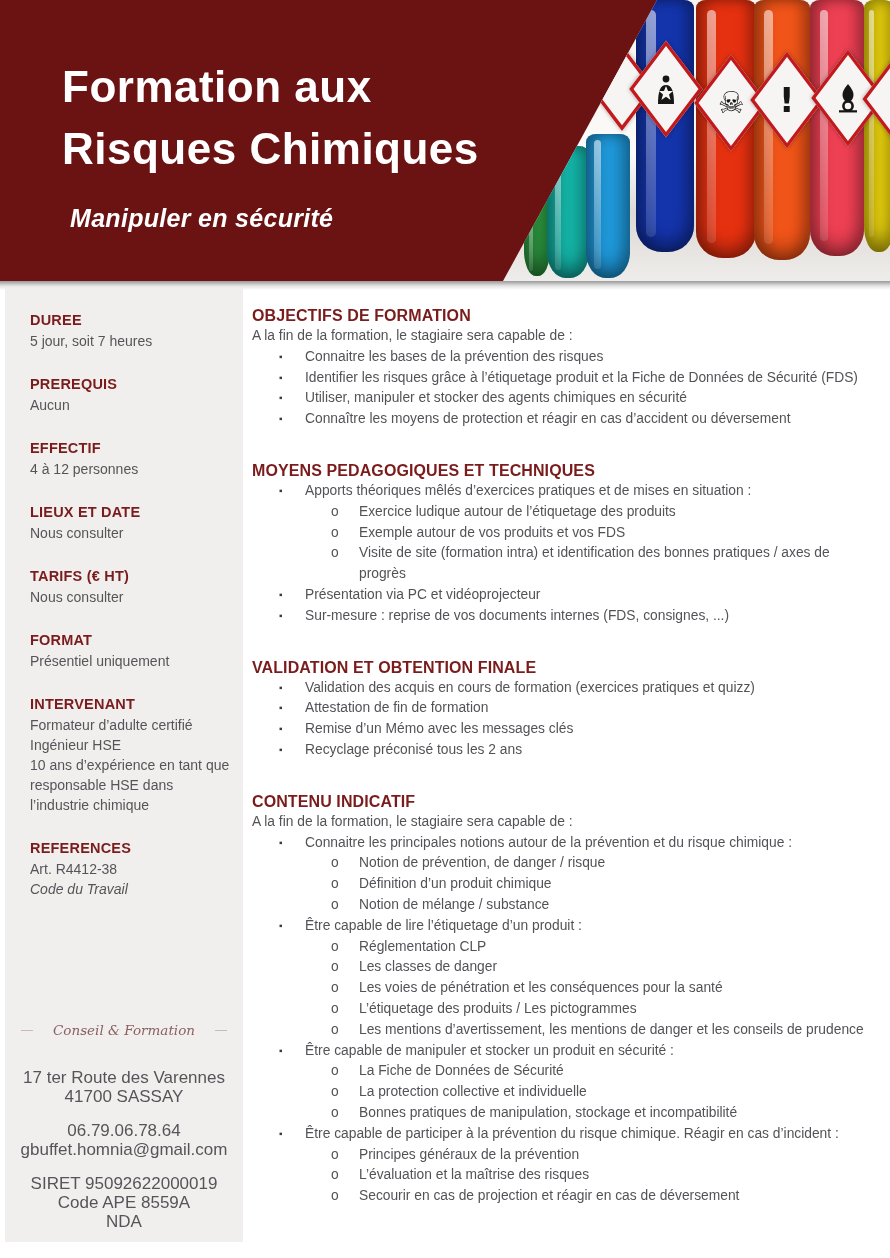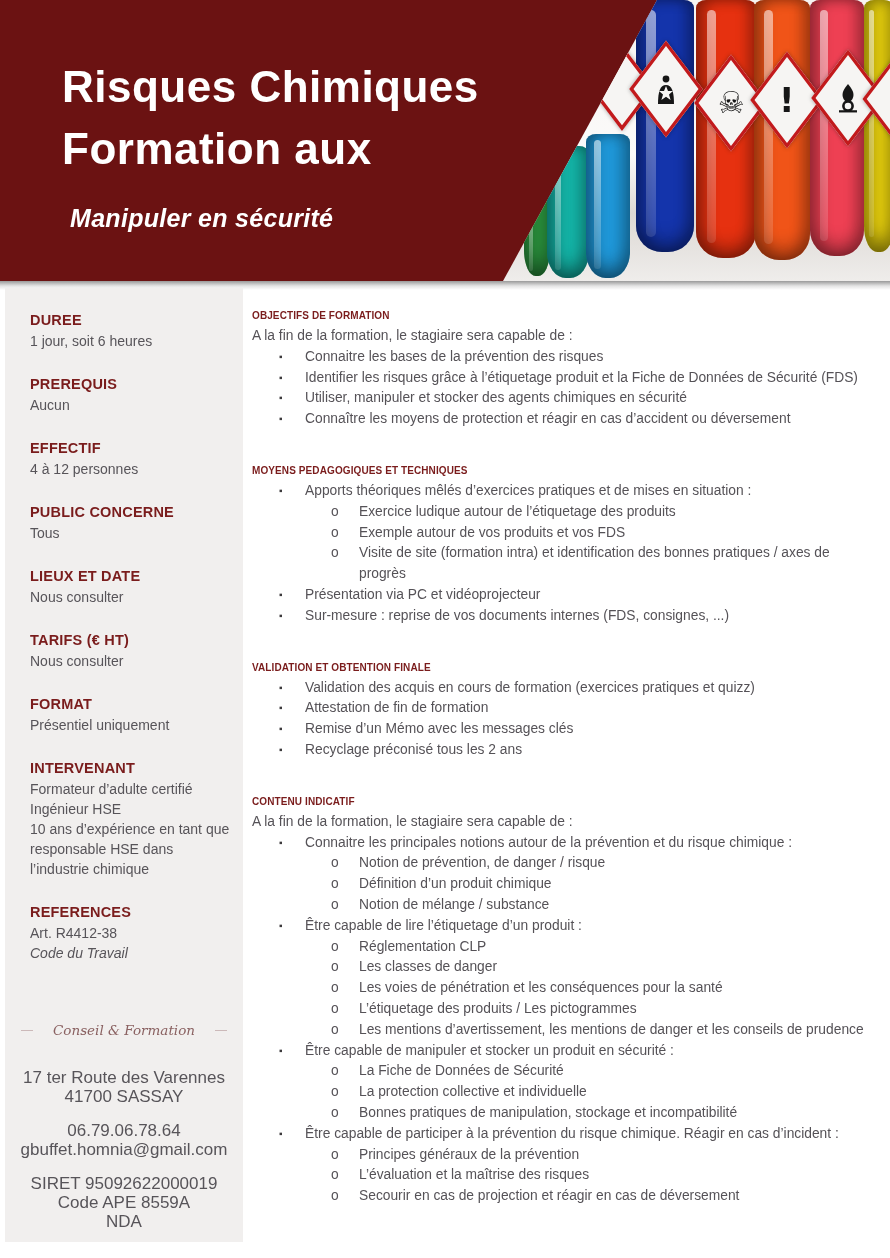--- a/index.html
+++ b/index.html
@@ -42,21 +42,21 @@
   .tagline{display:flex;align-items:center;gap:20px;margin:4px 16px 0 16px;}
   .tagline .rule{flex:1;height:1px;background:#ccb9b9;}
   .tagline .tg-text{font-family:"DejaVu Serif", serif;font-style:italic;font-size:13.5px;color:#8a6161;white-space:nowrap;}
   .contact{margin-top:30px;}
   .contact-group{margin-bottom:15px;}
   .contact-line{font-size:17px;line-height:19px;color:#575459;}
 
   
   .main{position:absolute;left:252px;top:305px;width:616px;}
   .m-section{margin-bottom:30px;}
-  .m-heading{color:#7a1c1c;font-weight:bold;font-size:10px;line-height:21px;letter-spacing:.1px;margin:0;}
+  .m-heading{color:#7a1c1c;font-weight:bold;font-size:16px;line-height:21px;letter-spacing:.1px;margin:0;}
   .m-intro{font-size:13.8px;line-height:20.8px;color:#555257;}
   .item,.sub{display:flex;font-size:13.8px;line-height:20.8px;color:#555257;}
   .item .marker{flex:none;width:12px;margin-left:27px;margin-right:14px;font-size:10px;color:#3c3a3c;}
   .sub .marker{flex:none;width:12px;margin-left:79px;margin-right:16px;color:#555257;font-size:13.8px;}
   .item .text,.sub .text{flex:1;}
 </style>
 </head>
 <body>
 
 <div class="page">
@@ -101,44 +101,40 @@
             <circle cx="15" cy="23" r="4.6" fill="none" stroke="#161616" stroke-width="2.6"></circle>
             <rect x="6" y="27.2" width="18" height="2.2" fill="#161616"></rect>
           </svg>
         </span>
       </div>
 
       <div class="pict" style="left:382px;top:76px;width:40px;height:40px;"></div>
     </div>
 
     <div class="title">
+      <div>Formation aux</div>
       <div>Risques Chimiques</div>
-      <div>Formation aux</div>
     </div>
     <div class="subtitle">Manipuler en sécurité</div>
   </div>
   <div class="header-shadow"></div>
 
   <div class="sidebar">
     <div class="sidebar-sections" id="sidebar-sections">
         <div class="sb-section">
           <div class="sb-label">DUREE</div>
-          <div class="sb-line">1 jour, soit 6 heures</div>
+          <div class="sb-line">5 jour, soit 7 heures</div>
         </div>
         <div class="sb-section">
           <div class="sb-label">PREREQUIS</div>
           <div class="sb-line">Aucun</div>
         </div>
         <div class="sb-section">
           <div class="sb-label">EFFECTIF</div>
           <div class="sb-line">4 à 12 personnes</div>
-        </div>
-        <div class="sb-section">
-          <div class="sb-label">PUBLIC CONCERNE</div>
-          <div class="sb-line">Tous</div>
         </div>
         <div class="sb-section">
           <div class="sb-label">LIEUX ET DATE</div>
           <div class="sb-line">Nous consulter</div>
         </div>
         <div class="sb-section">
           <div class="sb-label">TARIFS (€ HT)</div>
           <div class="sb-line">Nous consulter</div>
         </div>
         <div class="sb-section">

